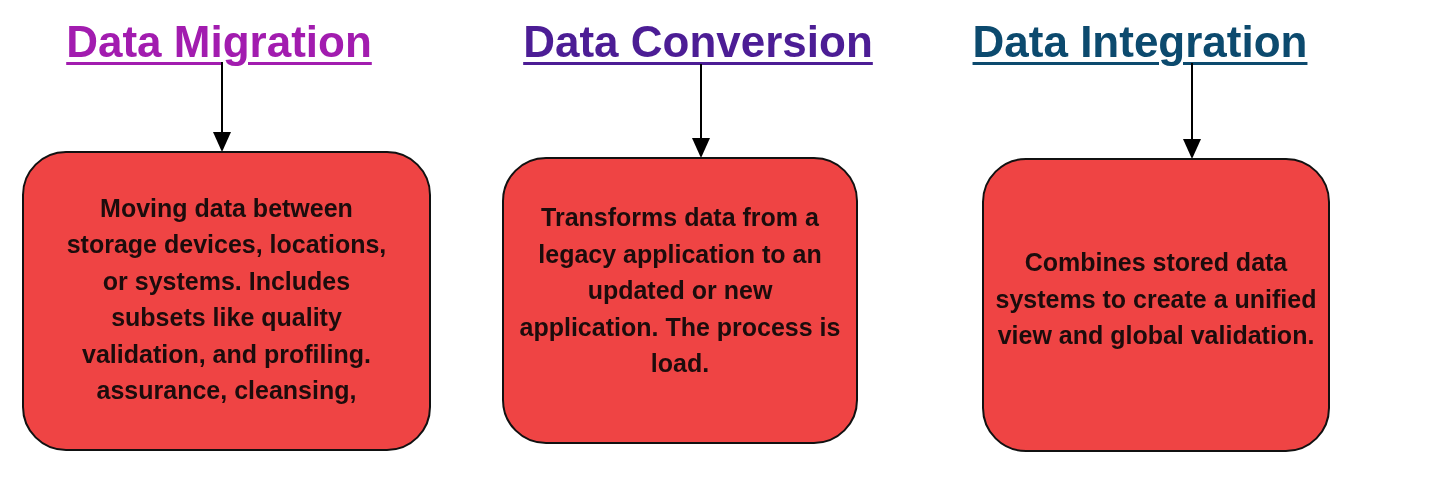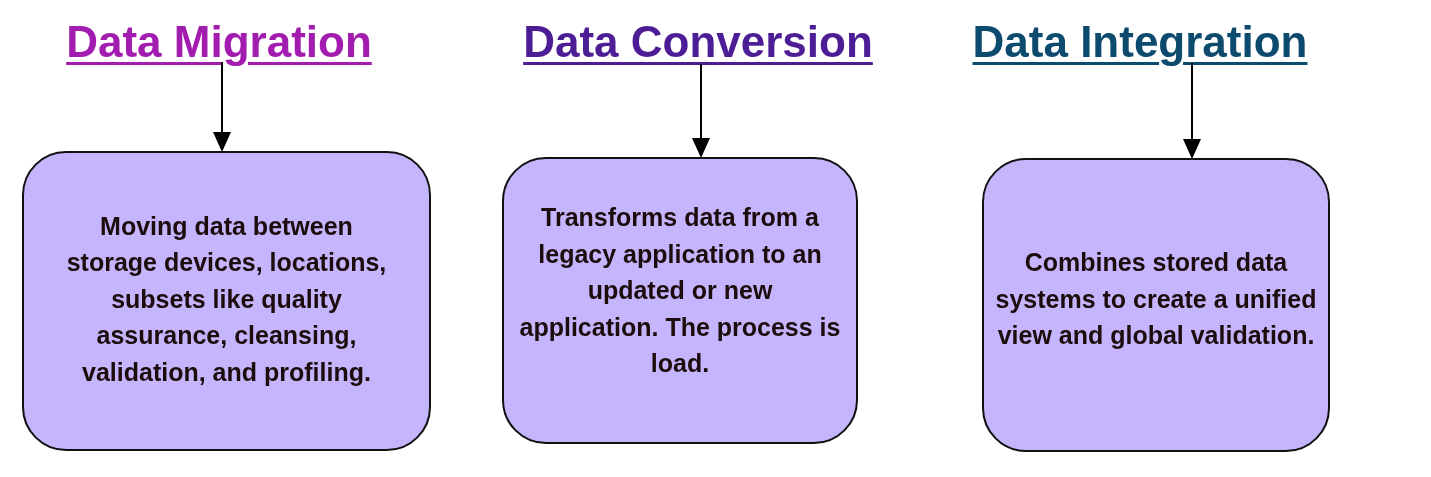--- a/index.html
+++ b/index.html
@@ -38,21 +38,21 @@
       height: 0;
       border-left: 9px solid transparent;
       border-right: 9px solid transparent;
       border-top: 20px solid #000;
     }
     .box {
       position: absolute;
       border: 2px solid #111;
       border-radius: 44px;
       box-sizing: border-box;
-      background: #c4b5fd;
+      background: #ef4444;
       display: flex;
       align-items: center;
       justify-content: center;
     }
     .box-text {
       color: #1c0c0c;
       font-size: 25px;
       font-weight: bold;
       line-height: 36.5px;
       text-align: center;
@@ -65,23 +65,24 @@
 </head>
 <body>
 
 <div class="title" style="left:219px; color:#a21caf;">Data Migration</div>
 <div class="arrow-line" style="left:221px; top:62px; height:72px;"></div>
 <div class="arrow-head" style="left:213px; top:132px;"></div>
 <div class="box" style="left:22px; top:151px; width:409px; height:300px;">
   <div class="box-text" style="margin-top:-4px;">
     <span>Moving data between</span>
     <span>storage devices, locations,</span>
+    <span>or systems. Includes</span>
     <span>subsets like quality</span>
+    <span>validation, and profiling.</span>
     <span>assurance, cleansing,</span>
-    <span>validation, and profiling.</span>
   </div>
 </div>
 
 <div class="title" style="left:698px; color:#4c1d95;">Data Conversion</div>
 <div class="arrow-line" style="left:700px; top:64px; height:76px;"></div>
 <div class="arrow-head" style="left:692px; top:138px;"></div>
 <div class="box" style="left:502px; top:157px; width:356px; height:287px;">
   <div class="box-text" style="margin-top:-20px;">
     <span>Transforms data from a</span>
     <span>legacy application to an</span>

